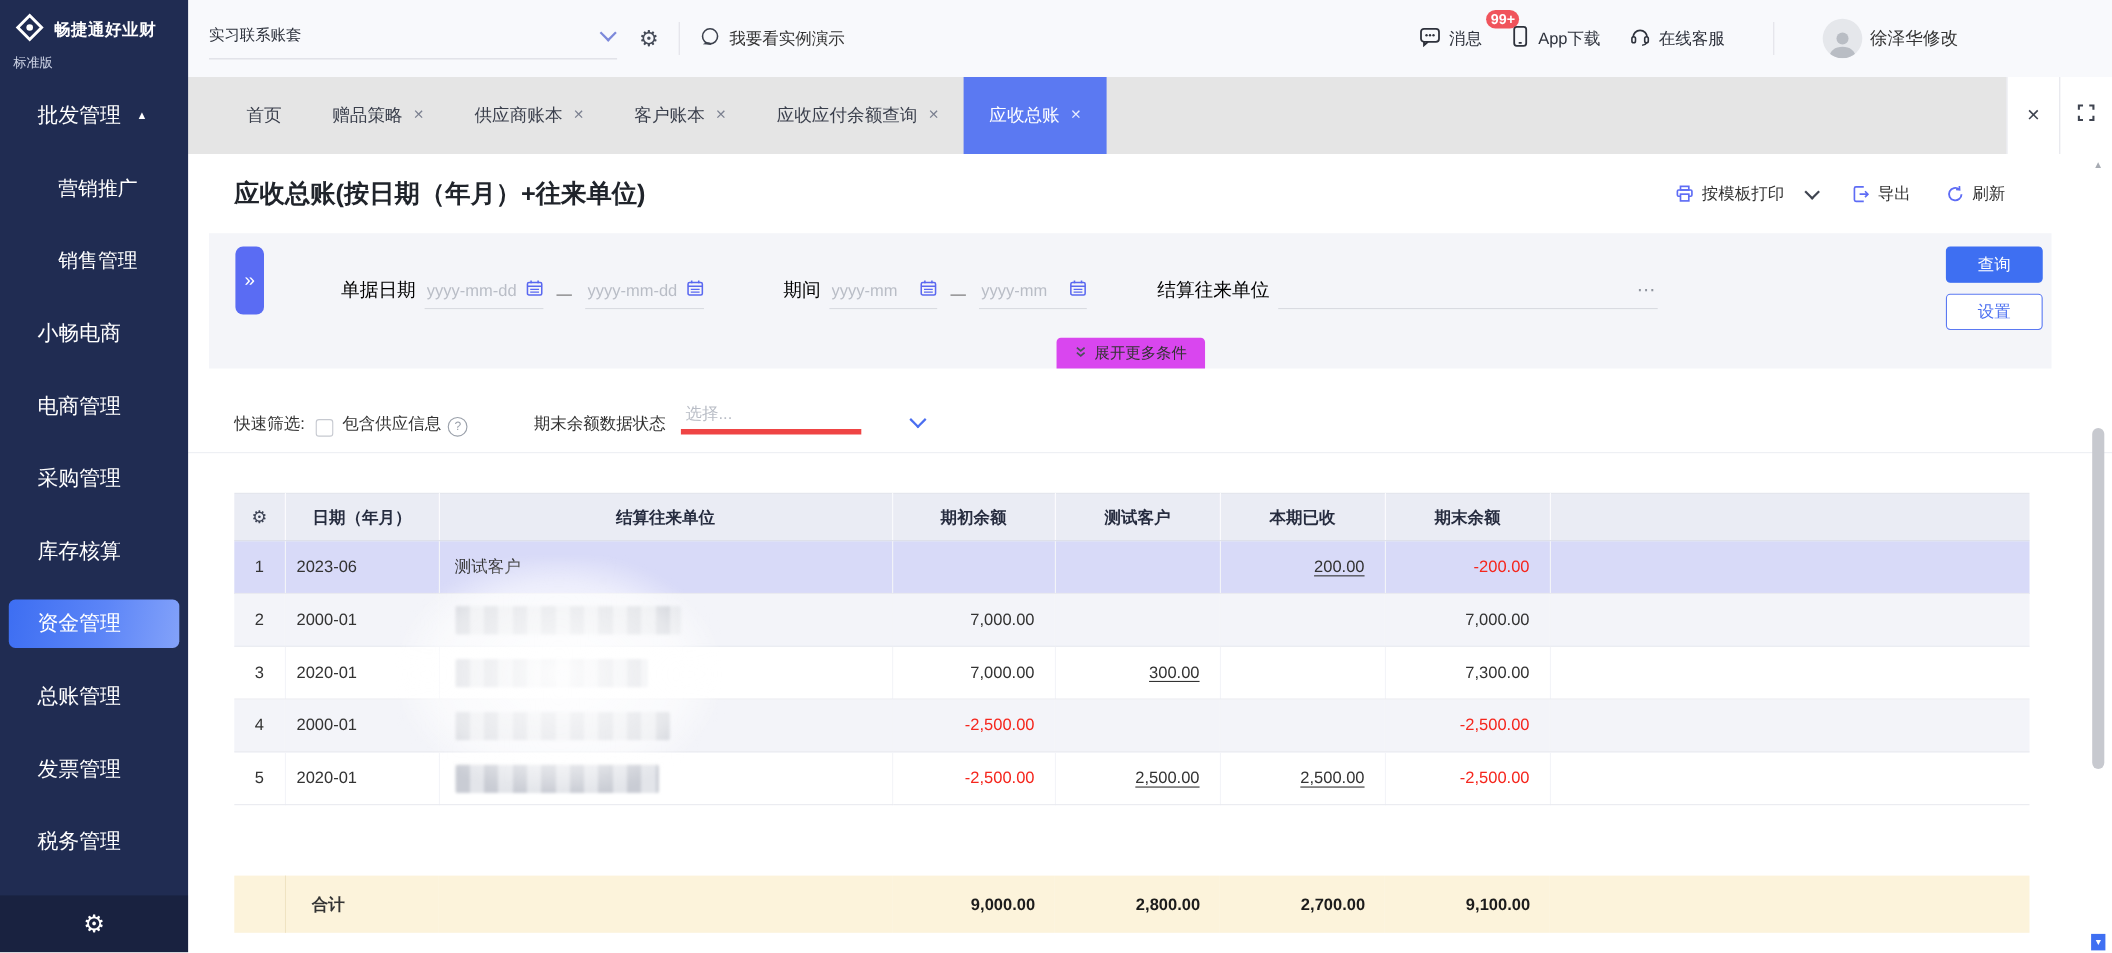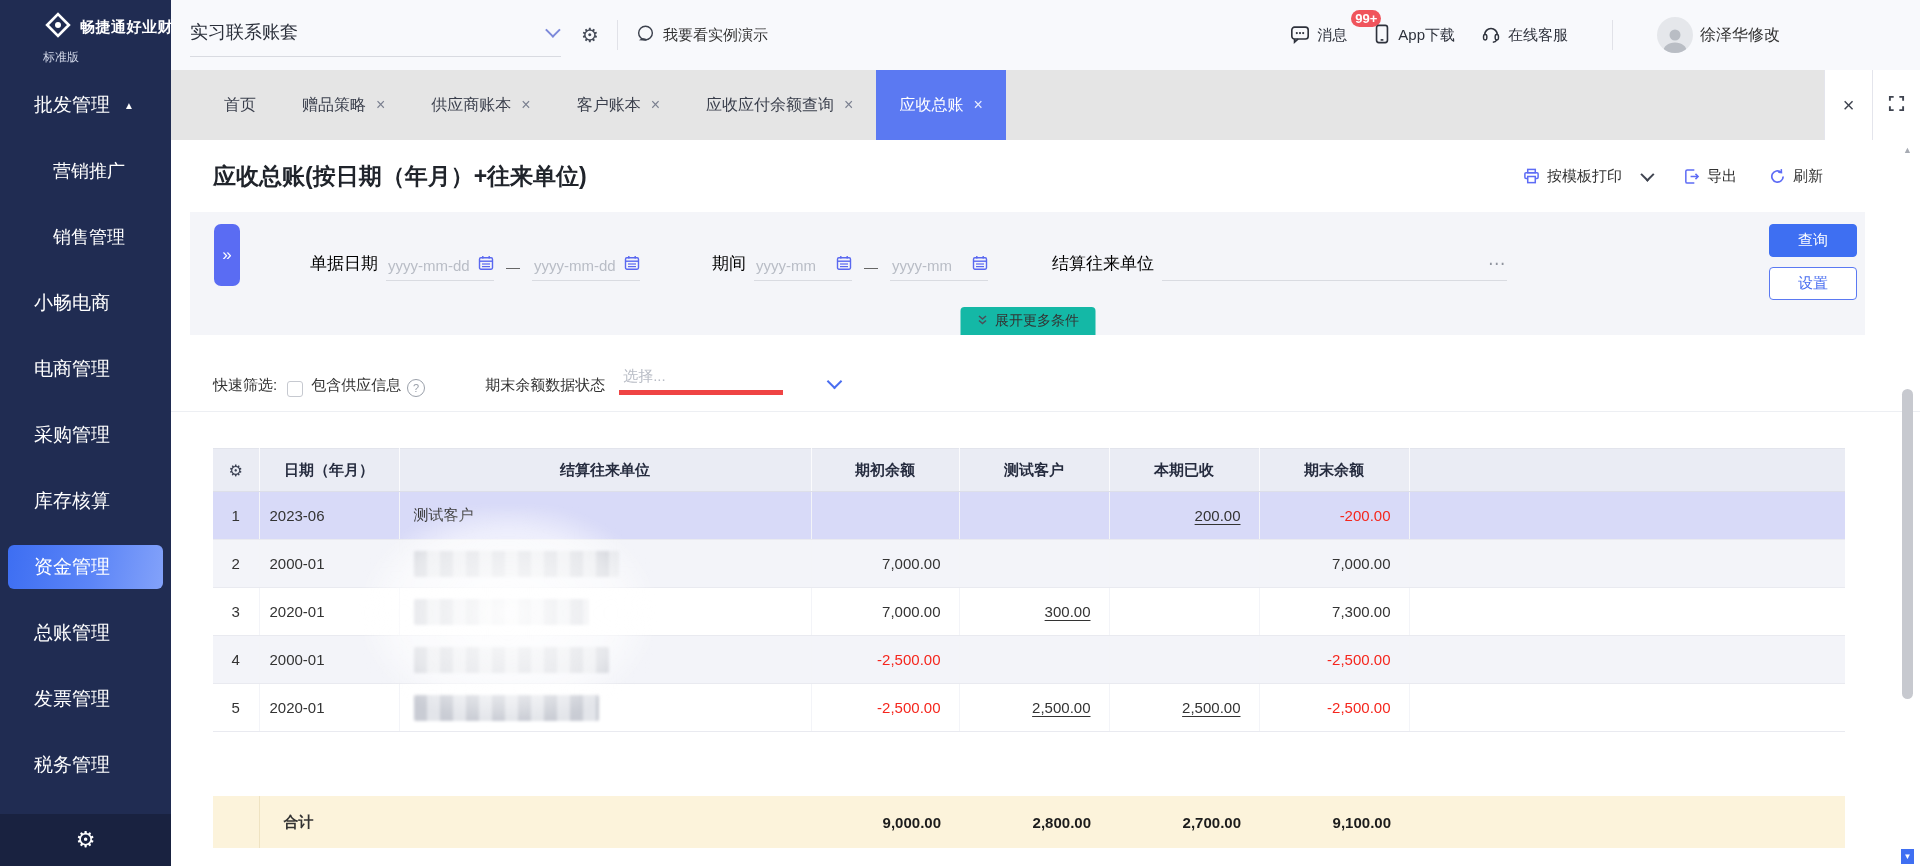--- a/index.html
+++ b/index.html
@@ -1,35 +1,35 @@
 <!DOCTYPE html>
 <html><head>
 <meta charset="utf-8">
 <style>
   html,body{margin:0;padding:0;background:#fff;}
   .app{position:relative;width:1920px;height:866px;overflow:hidden;
        font-family:"Liberation Sans","DejaVu Sans",sans-serif;color:#333;background:#fff;}
   
   .sidebar{position:absolute;left:0;top:0;width:171px;height:100%;background:#202c52;z-index:5;display:flex;flex-direction:column;}
-  .logo-block{position:relative;height:70px;padding:10px 12px 0 12px;box-sizing:border-box;margin-left:31px;}
+  .logo-block{position:relative;height:70px;padding:10px 12px 0 12px;box-sizing:border-box;}
   .logo-row{display:flex;align-items:center;gap:7px;}
   .logo-name{color:#fff;font-size:15px;font-weight:bold;letter-spacing:.5px;white-space:nowrap;}
   .edition{position:absolute;left:12px;bottom:4px;color:#cfd5e6;font-size:12px;}
   .nav{flex:1;display:flex;flex-direction:column;padding-top:2px;}
   .side-item{height:66px;display:flex;align-items:center;padding-left:34px;color:#fff;font-size:19px;cursor:pointer;position:relative;box-sizing:border-box;}
   .side-item.sub{padding-left:53px;font-size:18px;}
   .side-item .tri{margin-left:14px;font-size:10px;color:#fff;}
   .side-item.active{margin:11px 8px;height:44px;border-radius:6px;padding-left:26px;
       background:linear-gradient(100deg,#3d6ef2 0%,#5c85f7 55%,#83a2fa 100%);}
   .side-footer{height:52px;background:rgba(0,0,0,.22);display:flex;align-items:center;justify-content:center;}
   .gear-glyph{color:#fff;font-size:22px;line-height:1;}
   
   .topbar{position:absolute;left:171px;top:0;right:0;height:70px;background:#f8f9fc;display:flex;align-items:center;padding-left:19px;box-sizing:border-box;}
   .account-box{width:367px;display:flex;align-items:center;justify-content:space-between;border-bottom:1px solid #d9dbe1;padding:6px 4px 12px 0;}
-  .account-name{font-size:18px;color:#2a2f3a;}
+  .account-name{font-size:14px;color:#2a2f3a;}
   .chev{display:inline-block;width:9px;height:9px;border-right:2px solid #7c89da;border-bottom:2px solid #7c89da;transform:rotate(45deg) translateY(-2px);}
   .top-gear{margin-left:20px;font-size:20px;color:#454b58;cursor:pointer;}
   .vdiv{width:1px;height:30px;background:#e1e2e8;margin:0 18px;}
   .demo{display:flex;align-items:center;gap:8px;font-size:15px;color:#333;cursor:pointer;}
   .top-right{margin-left:auto;display:flex;align-items:center;gap:26px;padding-right:140px;}
   .top-item{display:flex;align-items:center;gap:7px;font-size:15px;color:#2e323c;cursor:pointer;position:relative;}
   .badge{position:absolute;top:-14px;right:-34px;background:#f0545c;color:#fff;font-size:13px;font-weight:bold;border-radius:10px;padding:1px 4px;}
   .avatar{width:36px;height:36px;border-radius:50%;background:#e5e7eb;overflow:hidden;display:flex;align-items:flex-end;justify-content:center;}
   .user-name{font-size:16px;color:#333;}
   
@@ -57,21 +57,21 @@
   .ubox{display:flex;align-items:center;border-bottom:1px solid #d9dbe1;padding-bottom:5px;}
   .ubox input{border:none;background:transparent;outline:none;font-size:15px;color:#333;font-family:inherit;}
   .ubox input::placeholder{color:#b9bdc6;}
   .dash{color:#666;margin:0 12px 6px 12px;font-size:14px;}
   .cal{flex:none;}
   .more-dots{color:#8f949e;font-size:17px;letter-spacing:2px;cursor:pointer;line-height:0;padding-bottom:4px;}
   .fp-buttons{position:absolute;right:8px;top:12px;display:flex;flex-direction:column;gap:10px;}
   .btn{width:88px;height:33px;border-radius:4px;font-size:15px;display:flex;align-items:center;justify-content:center;cursor:pointer;box-sizing:border-box;}
   .btn.primary{background:#3e6ff2;color:#fff;border:1px solid #3e6ff2;}
   .btn.ghost{background:#fff;color:#4a6ef0;border:1px solid #5b79f2;}
-  .expand-more{position:absolute;bottom:0;left:50%;transform:translateX(-50%);height:28px;padding:0 16px;background:#14b8a6;
+  .expand-more{position:absolute;bottom:0;left:50%;transform:translateX(-50%);height:28px;padding:0 16px;background:#d946ef;
       border-radius:4px 4px 0 0;display:flex;align-items:center;gap:7px;font-size:14px;color:#333;cursor:pointer;white-space:nowrap;}
   
   .quick-filter{display:flex;align-items:flex-end;margin-top:32px;padding:0 0 16px 42px;border-bottom:1px solid #edeff3;}
   .qf-label{font-size:15px;color:#333;}
   .cb{appearance:none;-webkit-appearance:none;width:16px;height:16px;border:1px solid #c6c9d0;border-radius:3px;background:#fff;margin:0 8px 0 10px;cursor:pointer;position:relative;top:2px;}
   .q-icon{width:16px;height:16px;border:1px solid #9aa0aa;border-radius:50%;color:#9aa0aa;font-size:11px;display:inline-flex;align-items:center;justify-content:center;margin-left:6px;position:relative;top:2px;}
   .qf-sep{width:60px;}
   .select-box{display:flex;align-items:flex-end;margin-left:14px;}
   .select-text{width:160px;border-bottom:5px solid #ef4444;color:#b9bdc6;font-size:15px;padding:0 0 4px 4px;}
   .chev-bl{display:inline-block;width:9px;height:9px;border-right:2px solid #4a6ef0;border-bottom:2px solid #4a6ef0;transform:rotate(45deg);margin:0 0 8px 46px;}

